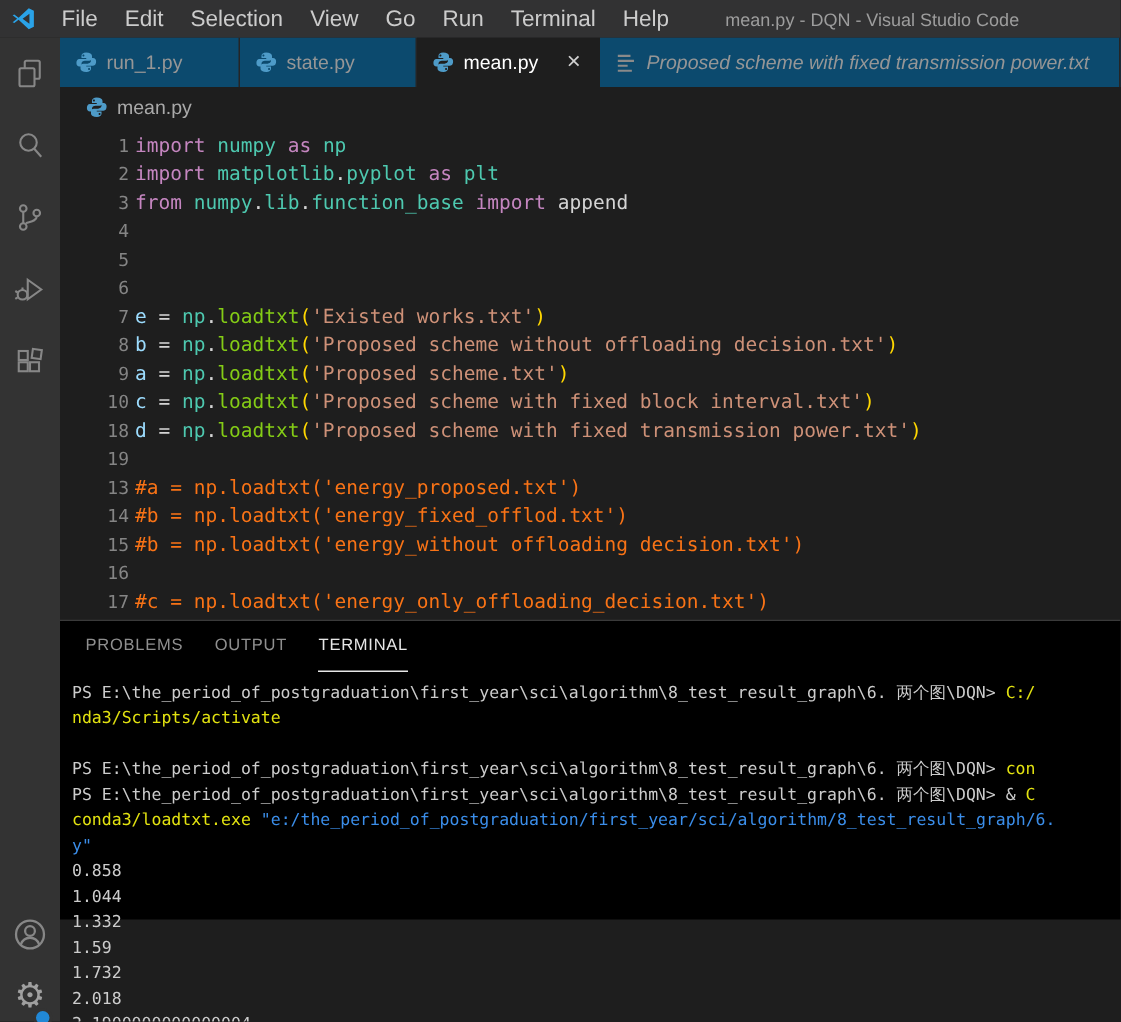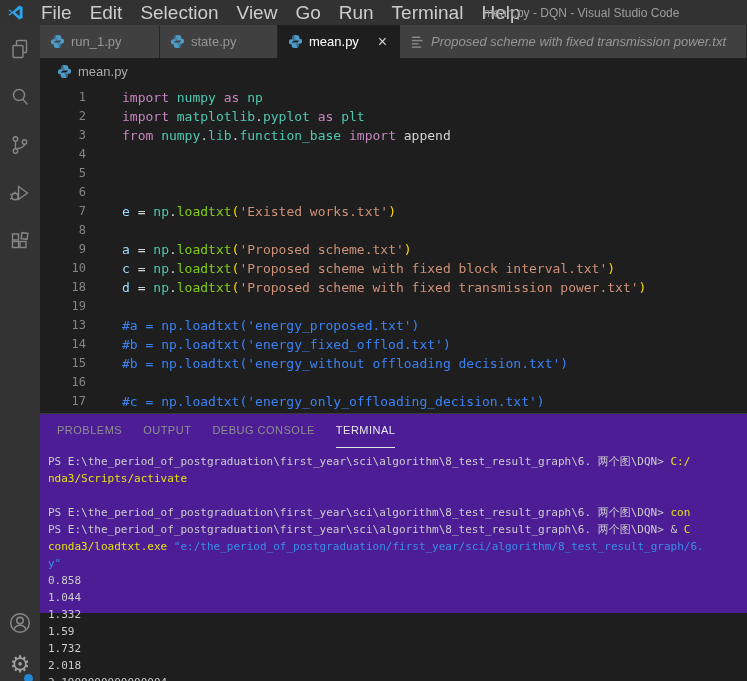--- a/index.html
+++ b/index.html
@@ -2,21 +2,21 @@
 <html><head>
 <meta charset="utf-8">
 <style>
   * { box-sizing: border-box; margin: 0; padding: 0; }
   html,body { width:747px; height:681px; overflow:hidden; background:#1e1e1e;
     font-family:"Liberation Sans", sans-serif; }
   .titlebar { position:absolute; left:0; top:0; width:747px; height:25px;
     background:#323233; display:flex; align-items:center; z-index:5; }
   .vscode-logo { width:17px; height:17px; margin:0 8px 0 7px; flex:none; }
   .menubar { display:flex; height:100%; align-items:center; }
-  .menu-item { color:#cccccc; font-size:19px; padding:0 9px; height:100%;
+  .menu-item { color:#cccccc; font-size:15px; padding:0 9px; height:100%;
     display:flex; align-items:center; cursor:default; }
   .window-title { position:absolute; left:420px; right:4px; text-align:center;
     color:#9d9d9d; font-size:12px; white-space:nowrap; overflow:hidden; }
 
   .activitybar { position:absolute; left:0; top:25px; width:40px; height:656px;
     background:#333333; z-index:4; }
   .ab-icon { width:40px; height:48px; display:flex; align-items:center;
     justify-content:center; cursor:pointer; }
   .ab-icon svg { stroke:#878787; fill:none; stroke-width:1.4; }
   .ab-bottom { position:absolute; left:0; bottom:0; width:40px; }
@@ -26,45 +26,45 @@
     font-family:"DejaVu Sans", sans-serif; }
   .gear-badge { position:absolute; right:5px; bottom:-4px; width:13px; height:13px;
     border-radius:50%; background:#2188d6; border:2px solid #333333; }
 
   .main { position:absolute; left:40px; top:25px; width:707px; height:656px; }
 
   .tabbar { position:absolute; left:0; top:0; width:707px; height:33px;
     background:#252526; display:flex; }
   .tab { height:33px; display:flex; align-items:center; padding:0 10px; gap:6px;
     font-size:13px; cursor:pointer; white-space:nowrap; overflow:hidden; }
-  .tab-inactive { background:#404040; color:#969696; border-right:1px solid #252526; }
+  .tab-inactive { background:#0c4a6e; color:#969696; border-right:1px solid #252526; }
   .tab-active { background:#1e1e1e; color:#ffffff; }
   .tab-preview .tab-label { font-style:italic; }
   .tab-close { margin-left:10px; color:#d0d0d0; font-size:16px; line-height:14px;
     width:16px; text-align:center; cursor:pointer; }
   .t-run { width:120px; } .t-state { width:118px; } .t-mean { width:122px; }
   .t-txt { flex:1; }
   .file-icon { width:15px; height:15px; flex:none; }
 
   .breadcrumbs { position:absolute; left:0; top:33px; width:707px; height:27px;
     background:#1e1e1e; display:flex; align-items:center; padding-left:17px;
     gap:6px; color:#a9a9a9; font-size:13px; cursor:pointer; }
 
   .editor { position:absolute; left:0; top:60px; width:707px; height:328px;
     overflow:hidden; font-family:"DejaVu Sans Mono", monospace; font-size:13px;
     padding-top:3px; cursor:text; }
   .code-line { display:flex; height:19px; line-height:19px; white-space:pre; }
   .ln { width:46px; flex:none; text-align:right; color:#858585; font-size:12px; }
-  .lc { margin-left:36px; }
+  .lc { margin-left:4px; }
   .tk-kw{color:#C586C0} .tk-mod{color:#4EC9B0} .tk-fn{color:#84cc16}
   .tk-var{color:#9CDCFE} .tk-pl{color:#D4D4D4} .tk-str{color:#CE9178}
-  .tk-com{color:#3b82f6} .tk-par{color:#FFD700}
+  .tk-com{color:#f97316} .tk-par{color:#FFD700}
 
   .panel { position:absolute; left:0; top:388px; width:707px; height:200px;
-    border-top:1px solid #3a3a3a; background:#4c1d95; }
+    border-top:1px solid #3a3a3a; background:#000000; }
   .panel-tabs { height:34px; display:flex; align-items:center; gap:21px;
     padding-left:17px; }
   .panel-tab { font-size:11px; letter-spacing:0.5px; color:#8f8f8f;
     text-transform:uppercase; height:34px; line-height:32px; cursor:pointer; }
   .panel-tab.active { color:#e7e7e7; border-bottom:1px solid #e7e7e7; }
 
   .terminal { position:absolute; left:0; top:34px; width:707px; height:233px;
     overflow:hidden; font-family:"DejaVu Sans Mono", monospace; font-size:11px;
     padding:5px 0 0 8px; cursor:text; }
   .t-line { height:17px; line-height:17px; white-space:pre; }
@@ -188,38 +188,37 @@
   </div>
 
   <div class="editor" id="code-lines">
       <div class="code-line"><span class="ln">1</span><span class="lc"><span class="tk-kw">import</span><span class="tk-pl"> </span><span class="tk-mod">numpy</span><span class="tk-pl"> </span><span class="tk-kw">as</span><span class="tk-pl"> </span><span class="tk-mod">np</span></span></div>
       <div class="code-line"><span class="ln">2</span><span class="lc"><span class="tk-kw">import</span><span class="tk-pl"> </span><span class="tk-mod">matplotlib</span><span class="tk-pl">.</span><span class="tk-mod">pyplot</span><span class="tk-pl"> </span><span class="tk-kw">as</span><span class="tk-pl"> </span><span class="tk-mod">plt</span></span></div>
       <div class="code-line"><span class="ln">3</span><span class="lc"><span class="tk-kw">from</span><span class="tk-pl"> </span><span class="tk-mod">numpy</span><span class="tk-pl">.</span><span class="tk-mod">lib</span><span class="tk-pl">.</span><span class="tk-mod">function_base</span><span class="tk-pl"> </span><span class="tk-kw">import</span><span class="tk-pl"> append</span></span></div>
       <div class="code-line"><span class="ln">4</span><span class="lc"></span></div>
       <div class="code-line"><span class="ln">5</span><span class="lc"></span></div>
       <div class="code-line"><span class="ln">6</span><span class="lc"></span></div>
       <div class="code-line"><span class="ln">7</span><span class="lc"><span class="tk-var">e</span><span class="tk-pl"> = </span><span class="tk-mod">np</span><span class="tk-pl">.</span><span class="tk-fn">loadtxt</span><span class="tk-par">(</span><span class="tk-str">'Existed works.txt'</span><span class="tk-par">)</span></span></div>
-      <div class="code-line"><span class="ln">8</span></div>
+      <div class="code-line"><span class="ln">8</span><span class="lc"><span class="tk-var">b</span><span class="tk-pl"> = </span><span class="tk-mod">np</span><span class="tk-pl">.</span><span class="tk-fn">loadtxt</span><span class="tk-par">(</span><span class="tk-str">'Proposed scheme without offloading decision.txt'</span><span class="tk-par">)</span></span></div>
       <div class="code-line"><span class="ln">9</span><span class="lc"><span class="tk-var">a</span><span class="tk-pl"> = </span><span class="tk-mod">np</span><span class="tk-pl">.</span><span class="tk-fn">loadtxt</span><span class="tk-par">(</span><span class="tk-str">'Proposed scheme.txt'</span><span class="tk-par">)</span></span></div>
       <div class="code-line"><span class="ln">10</span><span class="lc"><span class="tk-var">c</span><span class="tk-pl"> = </span><span class="tk-mod">np</span><span class="tk-pl">.</span><span class="tk-fn">loadtxt</span><span class="tk-par">(</span><span class="tk-str">'Proposed scheme with fixed block interval.txt'</span><span class="tk-par">)</span></span></div>
       <div class="code-line"><span class="ln">18</span><span class="lc"><span class="tk-var">d</span><span class="tk-pl"> = </span><span class="tk-mod">np</span><span class="tk-pl">.</span><span class="tk-fn">loadtxt</span><span class="tk-par">(</span><span class="tk-str">'Proposed scheme with fixed transmission power.txt'</span><span class="tk-par">)</span></span></div>
       <div class="code-line"><span class="ln">19</span><span class="lc"></span></div>
       <div class="code-line"><span class="ln">13</span><span class="lc"><span class="tk-com">#a = np.loadtxt('energy_proposed.txt')</span></span></div>
       <div class="code-line"><span class="ln">14</span><span class="lc"><span class="tk-com">#b = np.loadtxt('energy_fixed_offlod.txt')</span></span></div>
       <div class="code-line"><span class="ln">15</span><span class="lc"><span class="tk-com">#b = np.loadtxt('energy_without offloading decision.txt')</span></span></div>
       <div class="code-line"><span class="ln">16</span><span class="lc"></span></div>
       <div class="code-line"><span class="ln">17</span><span class="lc"><span class="tk-com">#c = np.loadtxt('energy_only_offloading_decision.txt')</span></span></div>
       <div class="code-line"><span class="ln">18</span><span class="lc"></span></div>
     </div>
 
   <div class="panel">
     <div class="panel-tabs">
       <span class="panel-tab">PROBLEMS</span>
       <span class="panel-tab">OUTPUT</span>
-      <span class="panel-tab">DEBUG CONSOLE</span>
       <span class="panel-tab active">TERMINAL</span>
     </div>
     <div class="terminal" id="term-lines">
         <div class="t-line"><span class="tk-fg">PS E:\the_period_of_postgraduation\first_year\sci\algorithm\8_test_result_graph\6. 两个图\DQN&gt; </span><span class="tk-yel">C:/</span></div>
         <div class="t-line"><span class="tk-yel">nda3/Scripts/activate</span></div>
         <div class="t-line"></div>
         <div class="t-line"><span class="tk-fg">PS E:\the_period_of_postgraduation\first_year\sci\algorithm\8_test_result_graph\6. 两个图\DQN&gt; </span><span class="tk-yel">con</span></div>
         <div class="t-line"><span class="tk-fg">PS E:\the_period_of_postgraduation\first_year\sci\algorithm\8_test_result_graph\6. 两个图\DQN&gt; </span><span class="tk-fg">&amp; </span><span class="tk-yel">C</span></div>
         <div class="t-line"><span class="tk-yel">conda3/loadtxt.exe </span><span class="tk-blu">"e:/the_period_of_postgraduation/first_year/sci/algorithm/8_test_result_graph/6.</span></div>
         <div class="t-line"><span class="tk-blu">y"</span></div>

